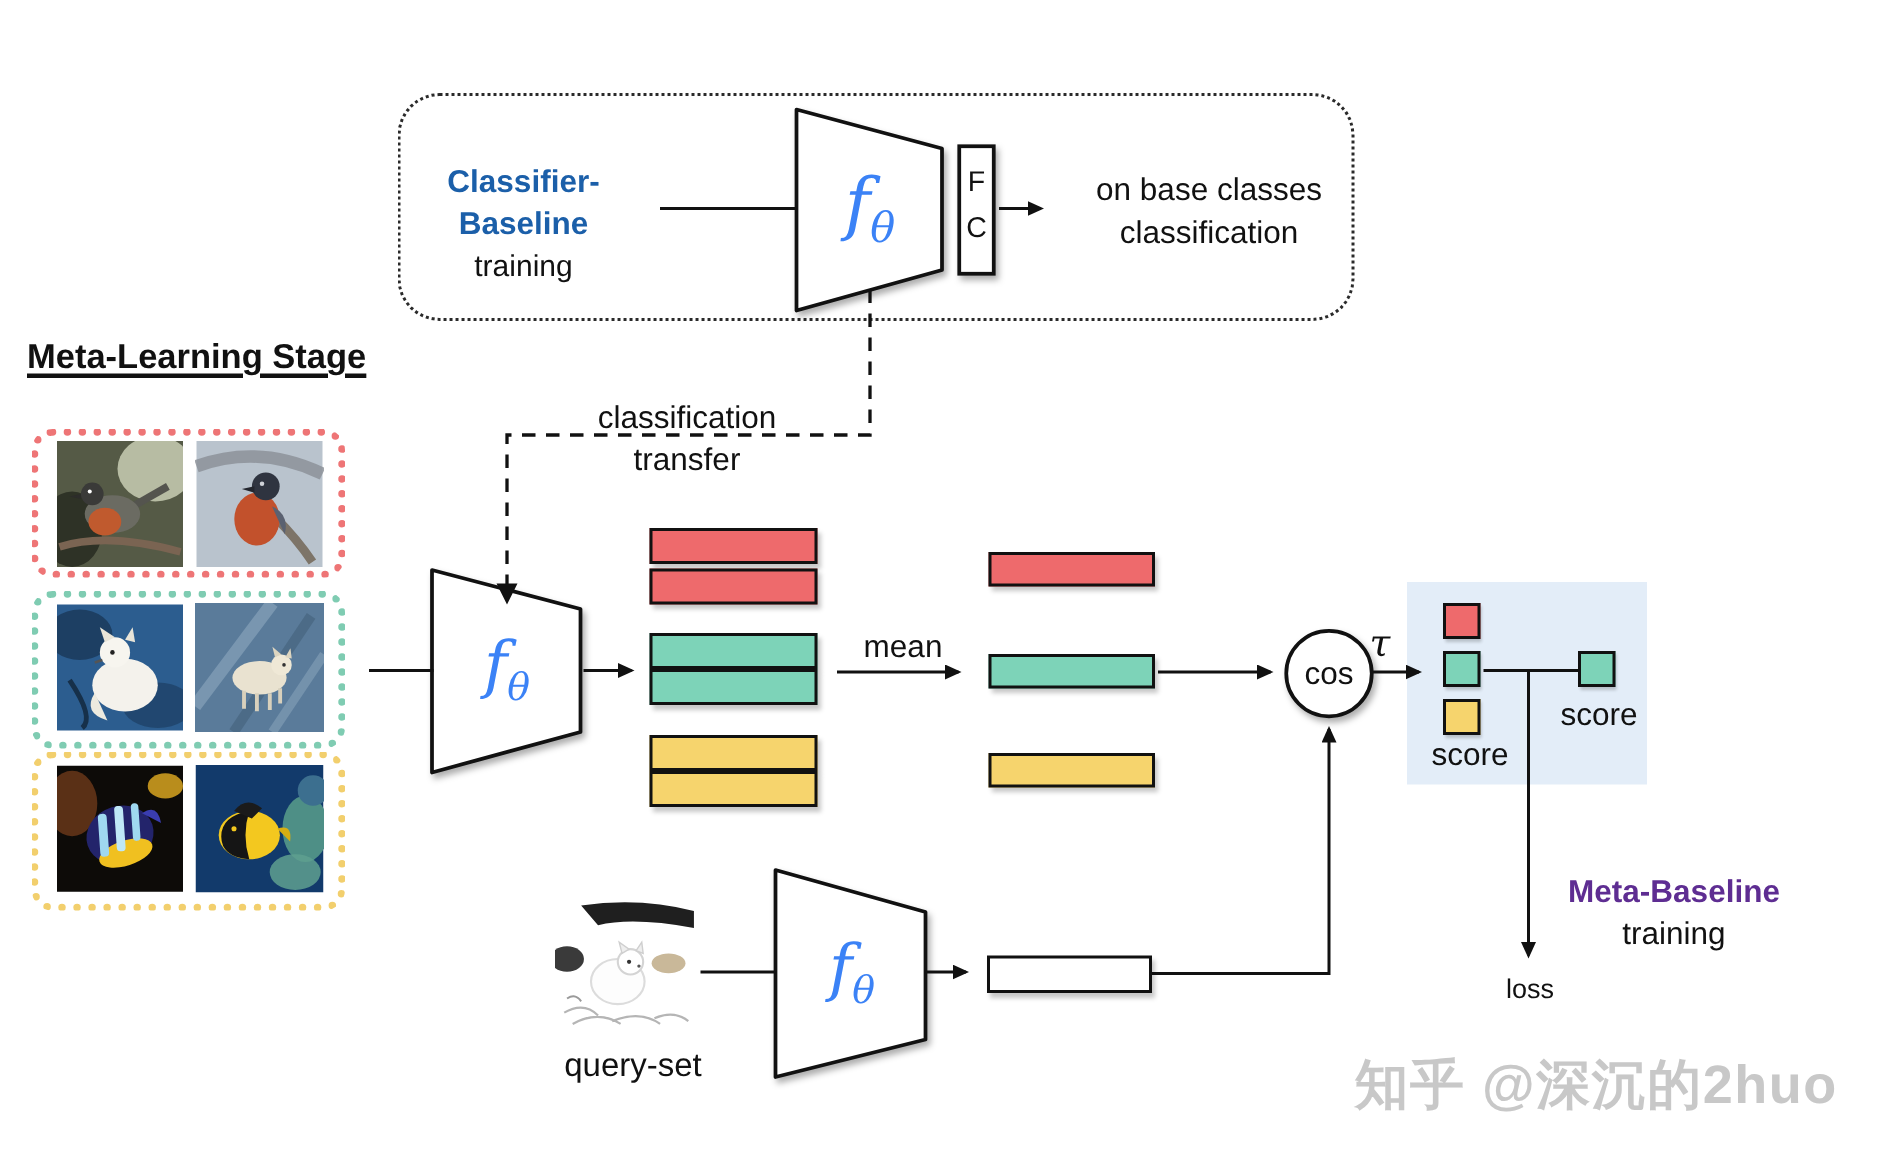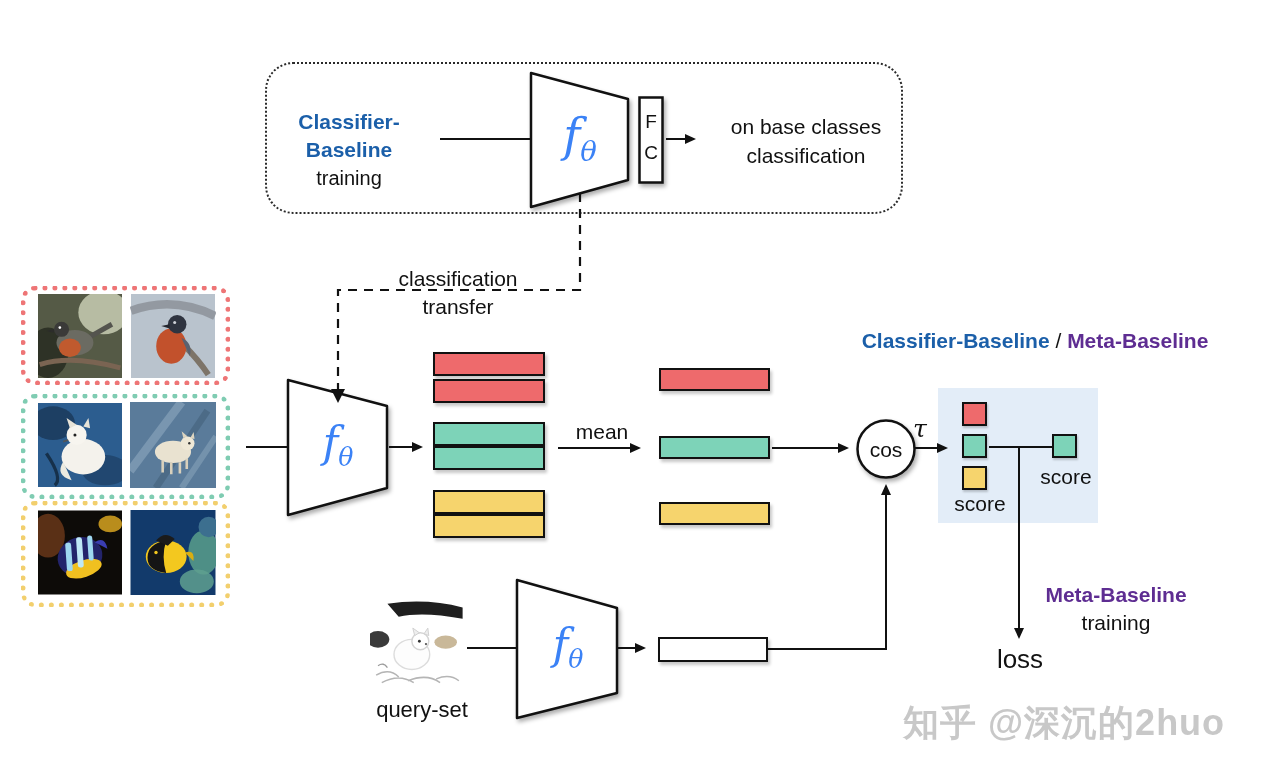--- a/index.html
+++ b/index.html
@@ -42,20 +42,21 @@
          font-style:italic; font-size:25px; color:#111; }
 
   .watermark { position:absolute; left:903px; top:699px; z-index:7; font-size:36px;
                font-weight:600; letter-spacing:1px; }
 </style>
 </head>
 <body>
 
 <div class="canvas">
 
+  <div class="stage-title" style="left:18px; top:224px;">Meta-Learning Stage</div>
 
   <div class="dotted-outer"></div>
 
   <div class="txt" style="left:266px; top:108px; width:166px;">
     <div class="bold" style="color:#1b5fa9; font-size:21px;">Classifier-Baseline</div>
     <div style="font-size:20px;">training</div>
   </div>
   <div class="txt" style="left:710px; top:112px; width:192px; line-height:29px;">
     <div>on base classes</div>
     <div>classification</div>
@@ -181,39 +182,34 @@
   <div class="bar" style="left: 433px; top: 514px; background-color: rgb(246, 212, 109);"></div>
 
   <div class="txt" style="left:569px; top:418px; width:66px;">mean</div>
 
   <div class="bar small" style="left: 659px; top: 368px; background-color: rgb(238, 106, 108);"></div>
   <div class="bar small" style="left: 659px; top: 436px; background-color: rgb(125, 211, 184);"></div>
   <div class="bar small" style="left: 659px; top: 502px; background-color: rgb(246, 212, 109);"></div>
 
   <div class="bar" style="left: 658px; top: 637px; width: 110px; height: 25px; background-color: rgb(255, 255, 255);"></div>
 
-  <div class="txt bold" style="left:810px; top:327px; width:450px; font-size:21px;">
-    <span style="color:#1b5fa9;">Classifier-Baseline</span>
-    <span style="font-weight:normal;">/</span>
-    <span style="color:#5e2d92;">Meta-Baseline</span>
-  </div>
 
   <div class="panel" style="background-color: rgb(227, 237, 248);"></div>
   <div class="sq" style="left: 962px; top: 402px; background-color: rgb(238, 106, 108);"></div>
   <div class="sq" style="left: 962px; top: 434px; background-color: rgb(125, 211, 184);"></div>
   <div class="sq" style="left: 962px; top: 466px; background-color: rgb(246, 212, 109);"></div>
   <div class="sq" style="left: 1052px; top: 434px; background-color: rgb(125, 211, 184);"></div>
   <div class="txt" style="left:942px; top:490px; width:76px;">score</div>
   <div class="txt" style="left:1033px; top:463px; width:66px;">score</div>
 
   <div class="txt" style="left:1032px; top:581px; width:168px;">
     <div class="bold" style="color:#5e2d92;">Meta-Baseline</div>
     <div>training</div>
   </div>
-  <div class="txt" style="left:990px; top:645px; width:60px; font-size:26px;">loss</div>
+  <div class="txt" style="left:990px; top:645px; width:60px; font-size:18px;">loss</div>
 
   <div class="ftheta" style="left:538px; top:108px; width:84px; font-size:46px;">
     <span>f</span><sub>θ</sub>
   </div>
   <div class="ftheta" style="left:296px; top:418px; width:84px; font-size:42px;">
     <span>f</span><sub>θ</sub>
   </div>
   <div class="ftheta" style="left:526px; top:620px; width:84px; font-size:42px;">
     <span>f</span><sub>θ</sub>
   </div>

